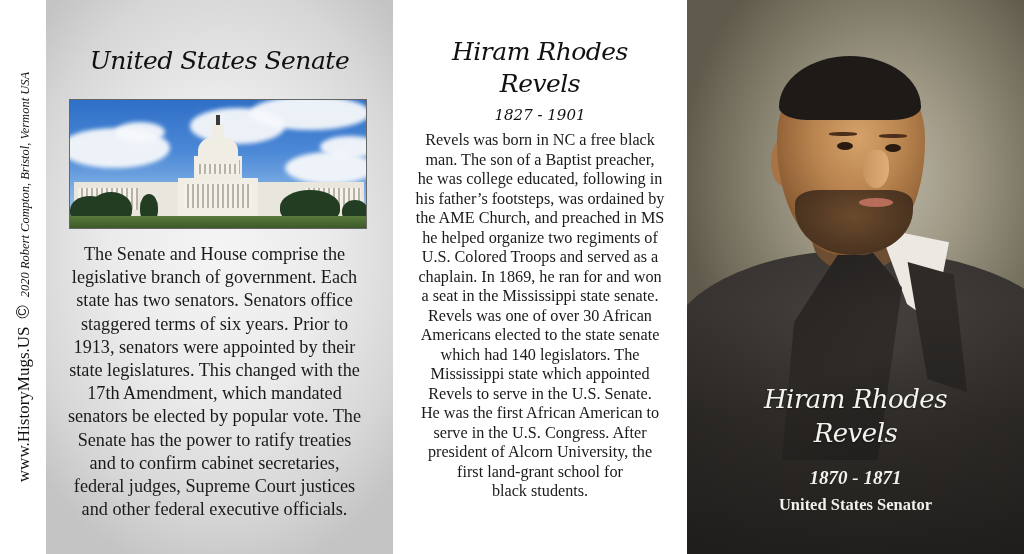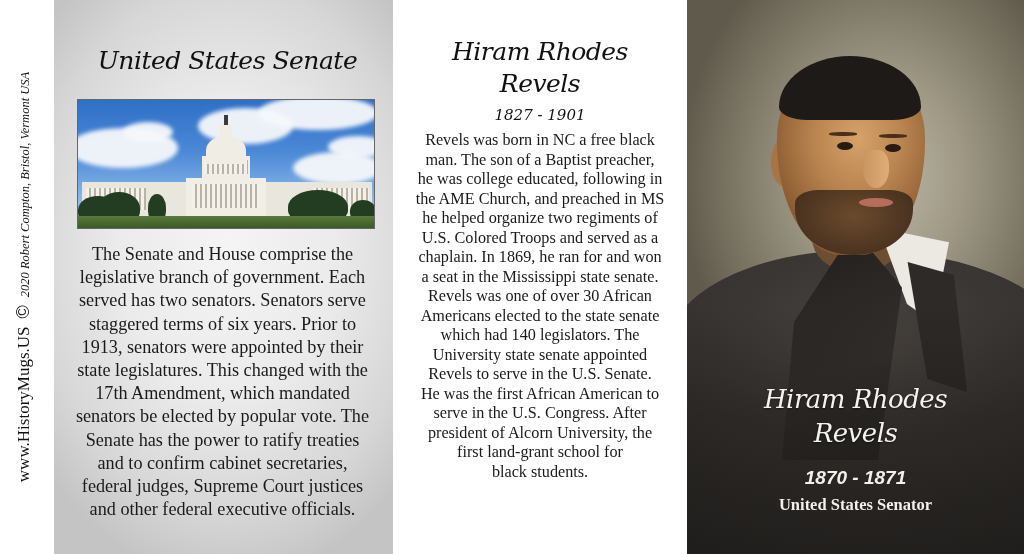--- a/index.html
+++ b/index.html
@@ -16,21 +16,20 @@
     white-space: nowrap; display: flex; align-items: baseline; gap: 6px;
   }
   .strip .site { font-family: "Liberation Serif", serif; font-size: 17px; color: #111; }
   .strip .copy { font-family: "Liberation Sans", sans-serif; font-size: 18px; color: #111; margin: 0 2px; }
   .strip .credit { font-family: "Liberation Serif", serif; font-style: italic; font-size: 12.5px; color: #111; }
 
   
   .senate {
     position: absolute; left: 46px; top: 0; width: 347px; height: 554px;
     background: radial-gradient(ellipse 70% 60% at 50% 45%, #f4f4f4 0%, #ebebeb 45%, #d6d6d6 80%, #c4c4c4 100%);
-    margin-left: 8px;
   }
   .senate-title {
     position: absolute; left: 0; width: 100%; top: 46px; text-align: center;
     font-family: "DejaVu Serif", serif; font-style: italic; font-size: 25px; color: #111;
     letter-spacing: -0.5px;
   }
   .capitol {
     position: absolute; left: 23px; top: 99px; width: 298px; height: 130px;
     overflow: hidden; border: 1px solid #666;
     background: linear-gradient(180deg, #2f6fc6 0%, #4b88d6 40%, #7eaee4 70%, #b8d0e8 100%);
@@ -126,21 +125,21 @@
     position: absolute; left: 0; top: 0; width: 100%; height: 100%;
     background: linear-gradient(180deg, rgba(0,0,0,0) 55%, rgba(20,18,16,0.35) 75%, rgba(20,18,16,0.5) 100%);
   }
   .portrait-name {
     position: absolute; left: 0; width: 100%; top: 382px; text-align: center;
     font-family: "DejaVu Serif", serif; font-style: italic; font-size: 26px; line-height: 34px; color: #f5f3ee;
     letter-spacing: -0.5px; text-shadow: 0 1px 2px rgba(0,0,0,0.5);
   }
   .portrait-term {
     position: absolute; left: 0; width: 100%; top: 467px; text-align: center;
-    font-family: Liberation Sans, sans-serif; font-style: italic; font-weight: bold; font-size: 19px; color: #f2f0ea;
+    font-family: Liberation Serif, serif; font-style: italic; font-weight: bold; font-size: 19px; color: #f2f0ea;
   }
   .portrait-role {
     position: absolute; left: 0; width: 100%; top: 495px; text-align: center;
     font-family: "Liberation Serif", serif; font-weight: bold; font-size: 16.5px; color: #f2f0ea;
   }
 </style>
 </head>
 <body>
 
 <div class="strip">
@@ -175,21 +174,21 @@
     <div class="tree" style="left:20px;top:92px;width:42px;height:32px;"></div>
     <div class="tree" style="left:70px;top:94px;width:18px;height:28px;"></div>
     <div class="tree" style="left:210px;top:90px;width:60px;height:34px;"></div>
     <div class="tree" style="left:272px;top:100px;width:26px;height:22px;"></div>
     <div class="lawn"></div>
   </div>
 
   <div class="senate-body">
     <span>The Senate and House comprise the</span>
     <span>legislative branch of government.  Each</span>
-    <span>served has two senators.  Senators serve</span>
+    <span>state has two senators.  Senators office</span>
     <span>staggered terms of six years.  Prior to</span>
     <span>1913, senators were appointed by their</span>
     <span>state legislatures.  This changed with the</span>
     <span>17th Amendment, which mandated</span>
     <span>senators be elected by popular vote.  The</span>
     <span>Senate has the power to ratify treaties</span>
     <span>and to confirm cabinet secretaries,</span>
     <span>federal judges, Supreme Court justices</span>
     <span>and other federal executive officials.</span>
   </div>
@@ -198,29 +197,30 @@
 <div class="bio">
   <div class="bio-name">
     <div>Hiram Rhodes</div>
     <div>Revels</div>
   </div>
   <div class="bio-dates">1827 - 1901</div>
   <div class="bio-body">
     <span>Revels was born in NC a free black</span>
     <span>man.  The son of a Baptist preacher,</span>
     <span>he was college educated, following in</span>
+    <span>his father’s footsteps, was ordained by</span>
     <span>the AME Church, and preached in MS</span>
     <span>he helped organize two regiments of</span>
     <span>U.S. Colored Troops and served as a</span>
     <span>chaplain.  In 1869, he ran for and won</span>
     <span>a seat in the Mississippi state senate.</span>
     <span>Revels was one of over 30 African</span>
     <span>Americans elected to the state senate</span>
     <span>which had 140 legislators.  The</span>
-    <span>University state senate appointed</span>
+    <span>Mississippi state which appointed</span>
     <span>Revels to serve in the U.S. Senate.</span>
     <span>He was the first African American to</span>
     <span>serve in the U.S. Congress.  After</span>
     <span>president of Alcorn University, the</span>
     <span>first land-grant school for</span>
     <span>black students.</span>
   </div>
 </div>
 
 <div class="portrait">

